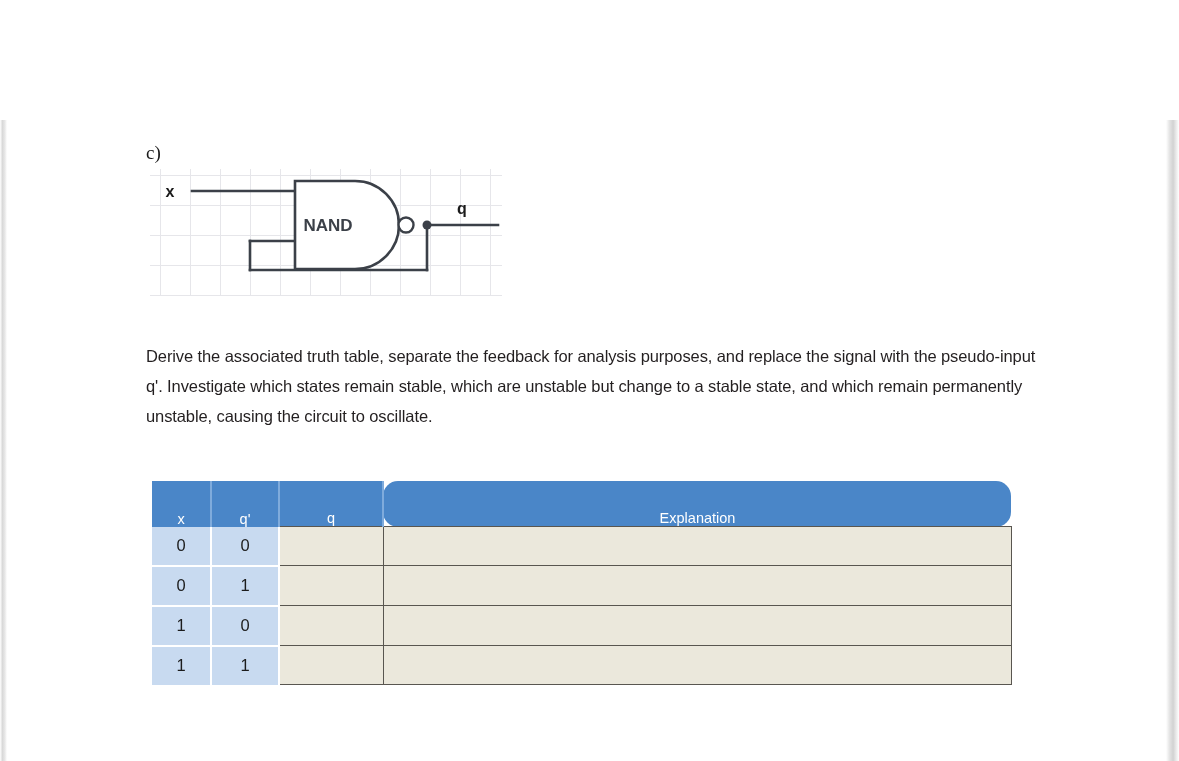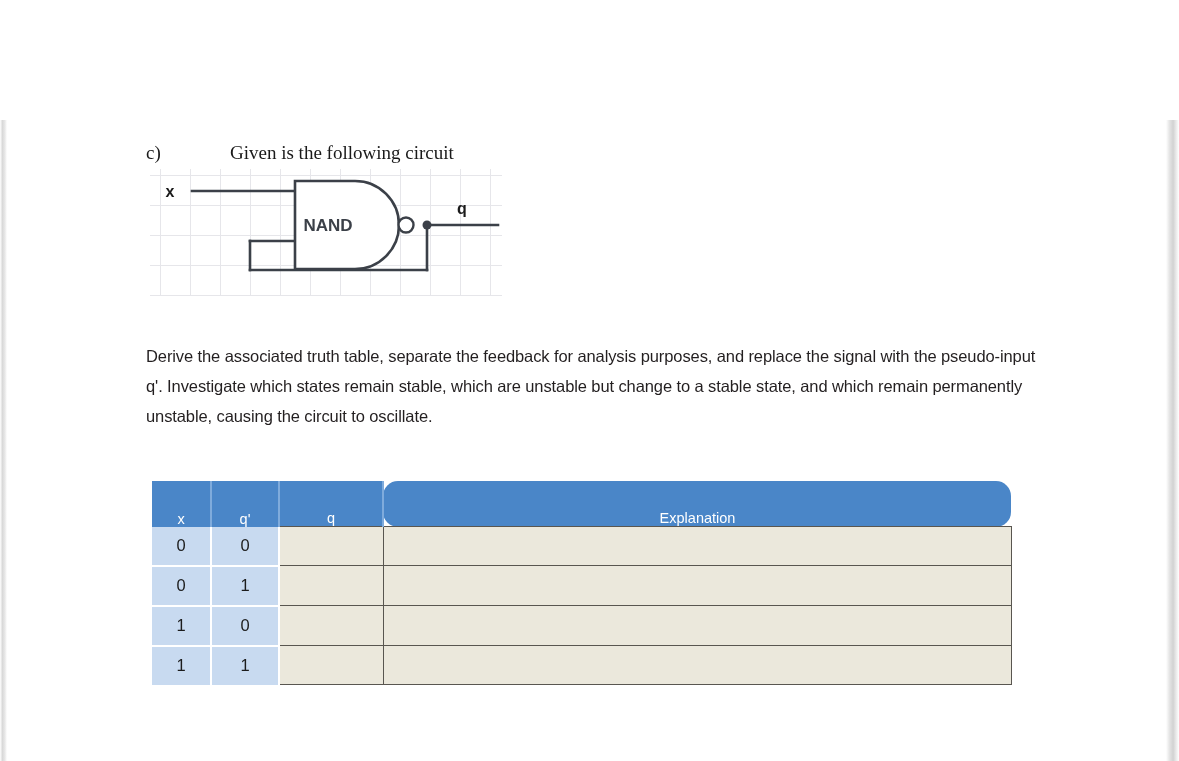--- a/index.html
+++ b/index.html
@@ -131,21 +131,20 @@
 </style>
 </head>
 <body>
 
 <div id="page-surface"></div>
 <div id="page-edge-left"></div>
 <div id="page-edge-right"></div>
 
 <div id="question-heading">
   <span id="question-letter">c)</span>
-  <span id="question-title">Given is the following circuit</span>
 </div>
 
 <div id="circuit-figure">
   <svg id="circuit-svg" width="352" height="127" viewBox="0 0 352 127" xmlns="http://www.w3.org/2000/svg">
 
     <g>
       <rect x="0" y="0" width="352" height="127" fill="#ffffff"></rect>
       <g stroke="#e6e6ea" stroke-width="1">
         <line x1="10.5" y1="0" x2="10.5" y2="127"></line>
         <line x1="40.5" y1="0" x2="40.5" y2="127"></line>

